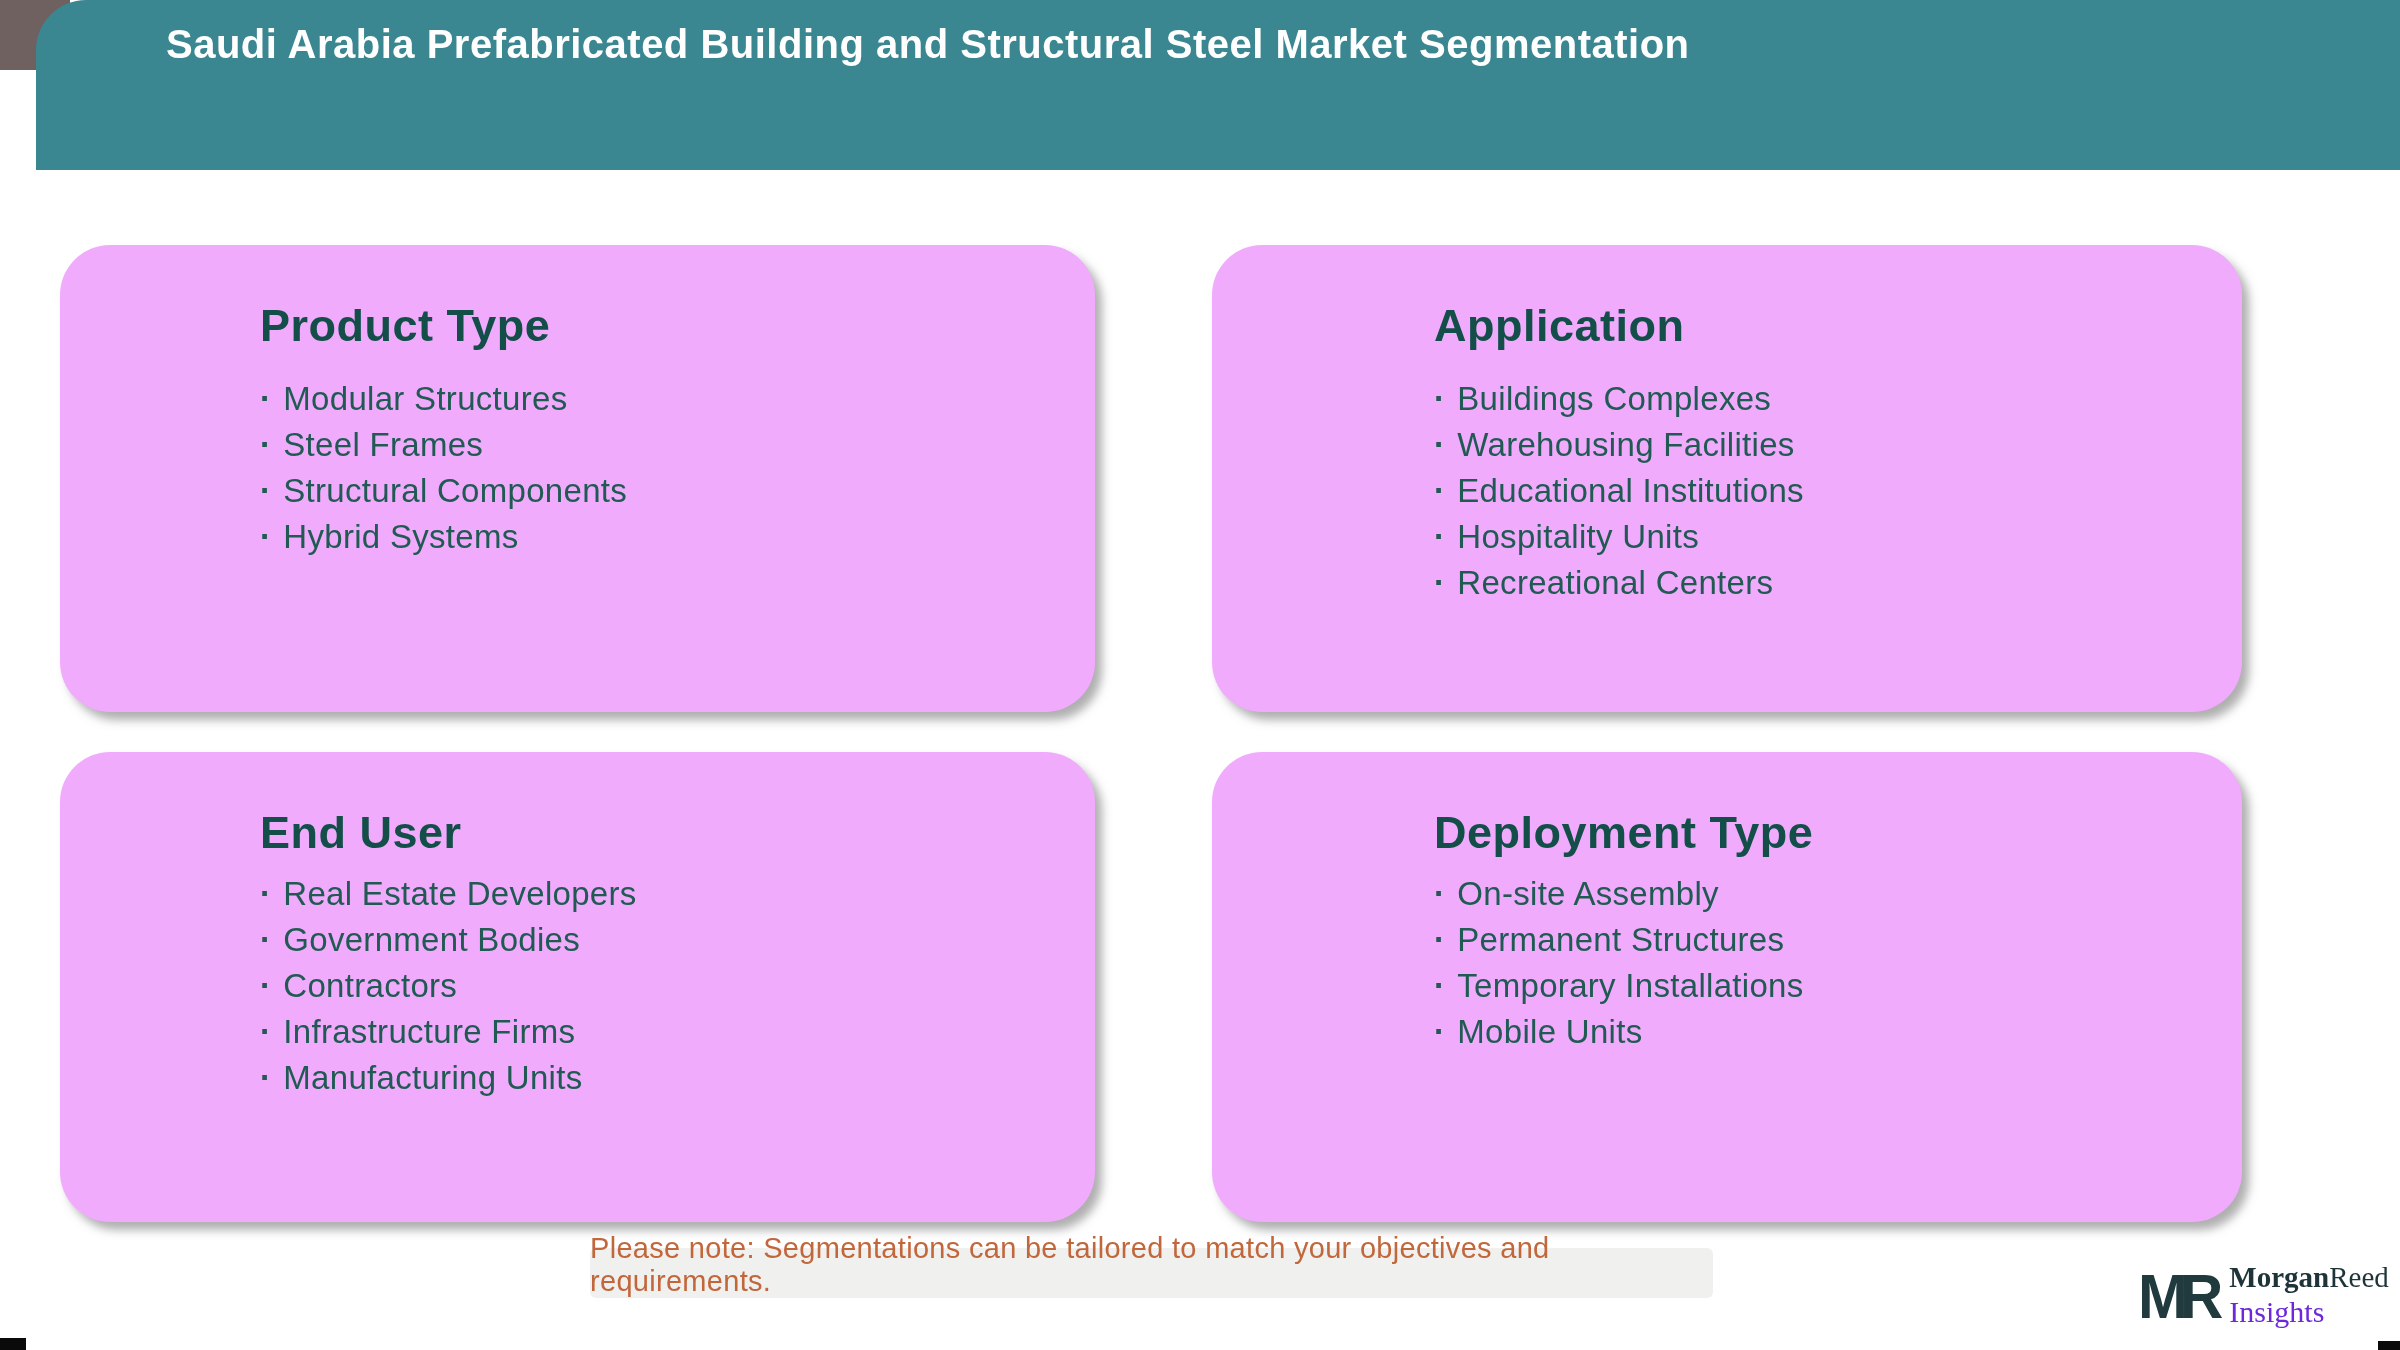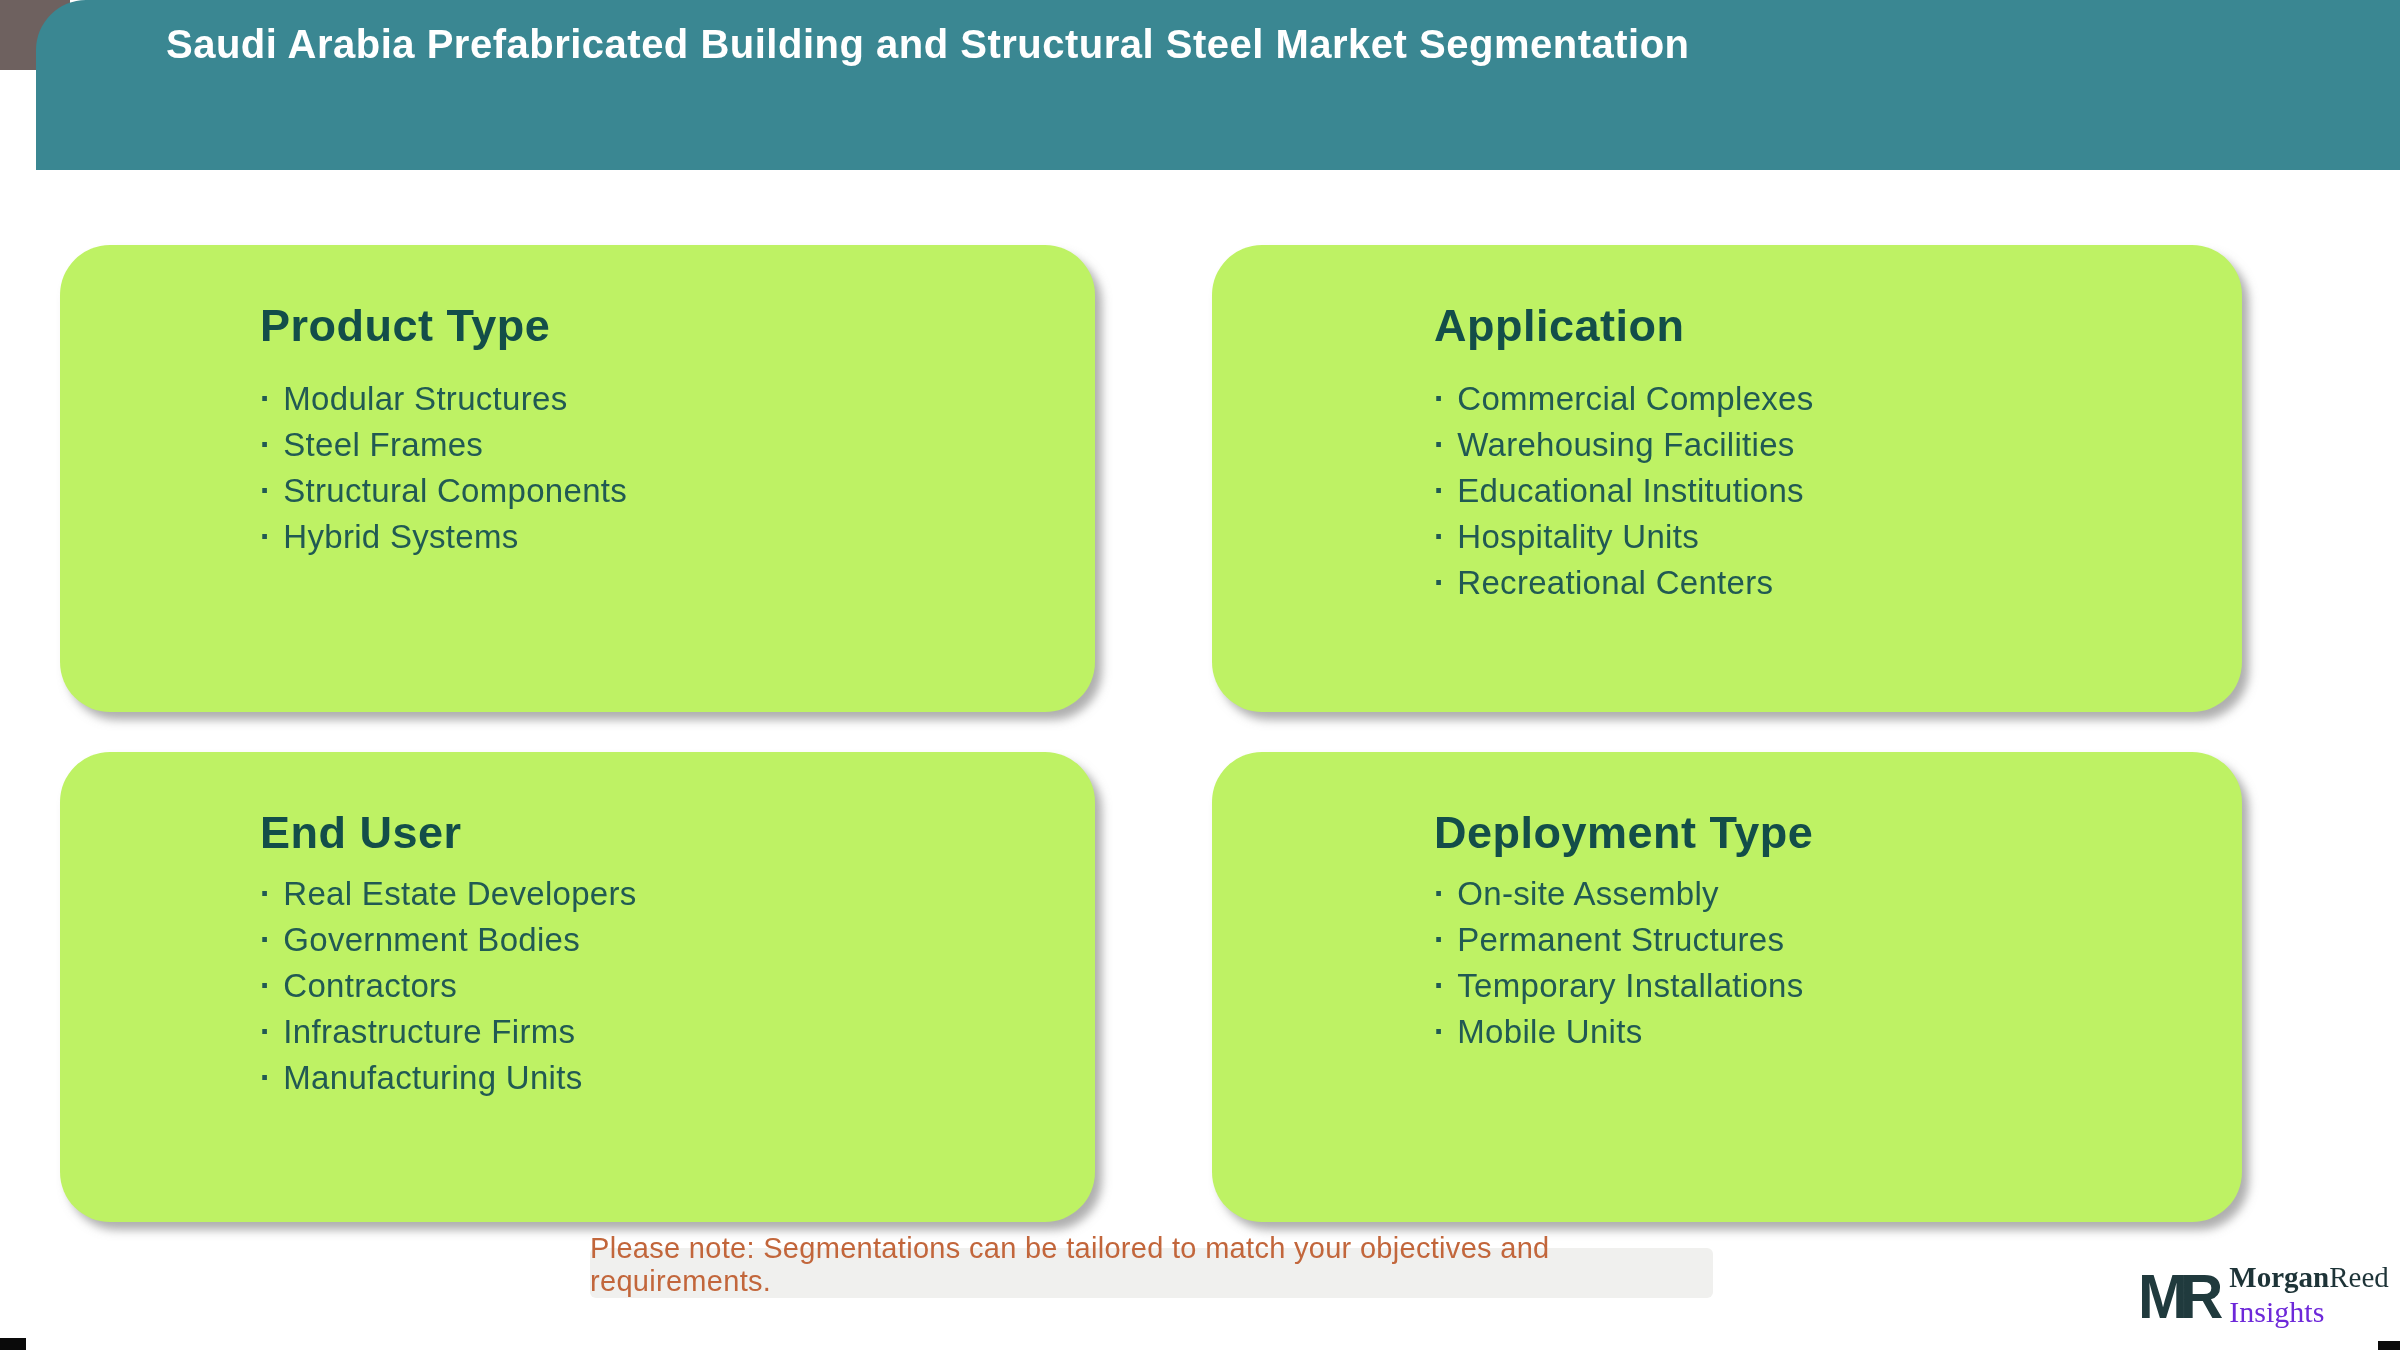--- a/index.html
+++ b/index.html
@@ -10,21 +10,21 @@
   .corner-sliver { position: absolute; left: 0; top: 0; width: 70px; height: 70px; background: #6e615f; }
 
   
   .header { position: absolute; left: 0; top: 0; width: 2400px; height: 170px;
             background: #3a8792; border-top-left-radius: 50px; margin-left: 36px; }
   .header-title { position: absolute; left: 130px; top: 20px; width: 1560px;
                   color: #ffffff; font-size: 40px; font-weight: bold; line-height: 48px;
                   letter-spacing: 0.5px; }
 
   
-  .card { position: absolute; background: #bef264; border-radius: 50px;
+  .card { position: absolute; background: #f0abfc; border-radius: 50px;
           box-shadow: 7px 8px 10px rgba(110,110,110,0.55); }
   .card.c1 { left: 60px;   top: 245px; width: 1035px; height: 467px; }
   .card.c2 { left: 1212px; top: 245px; width: 1030px; height: 467px; }
   .card.c3 { left: 60px;   top: 752px; width: 1035px; height: 470px; }
   .card.c4 { left: 1212px; top: 752px; width: 1030px; height: 470px; }
 
   .card-inner { padding-top: 55px; }
   .c1 .card-inner, .c3 .card-inner { padding-left: 200px; }
   .c2 .card-inner, .c4 .card-inner { padding-left: 222px; }
   .c3 .card-inner, .c4 .card-inner { }
@@ -76,21 +76,21 @@
       <div class="bullet">Modular Structures</div>
       <div class="bullet">Steel Frames</div>
       <div class="bullet">Structural Components</div>
       <div class="bullet">Hybrid Systems</div>
     </div>
   </div>
 
   <div class="card c2">
     <div class="card-inner">
       <div class="card-title">Application</div>
-      <div class="bullet">Commercial Complexes</div>
+      <div class="bullet">Buildings Complexes</div>
       <div class="bullet">Warehousing Facilities</div>
       <div class="bullet">Educational Institutions</div>
       <div class="bullet">Hospitality Units</div>
       <div class="bullet">Recreational Centers</div>
     </div>
   </div>
 
   <div class="card c3">
     <div class="card-inner">
       <div class="card-title">End User</div>

